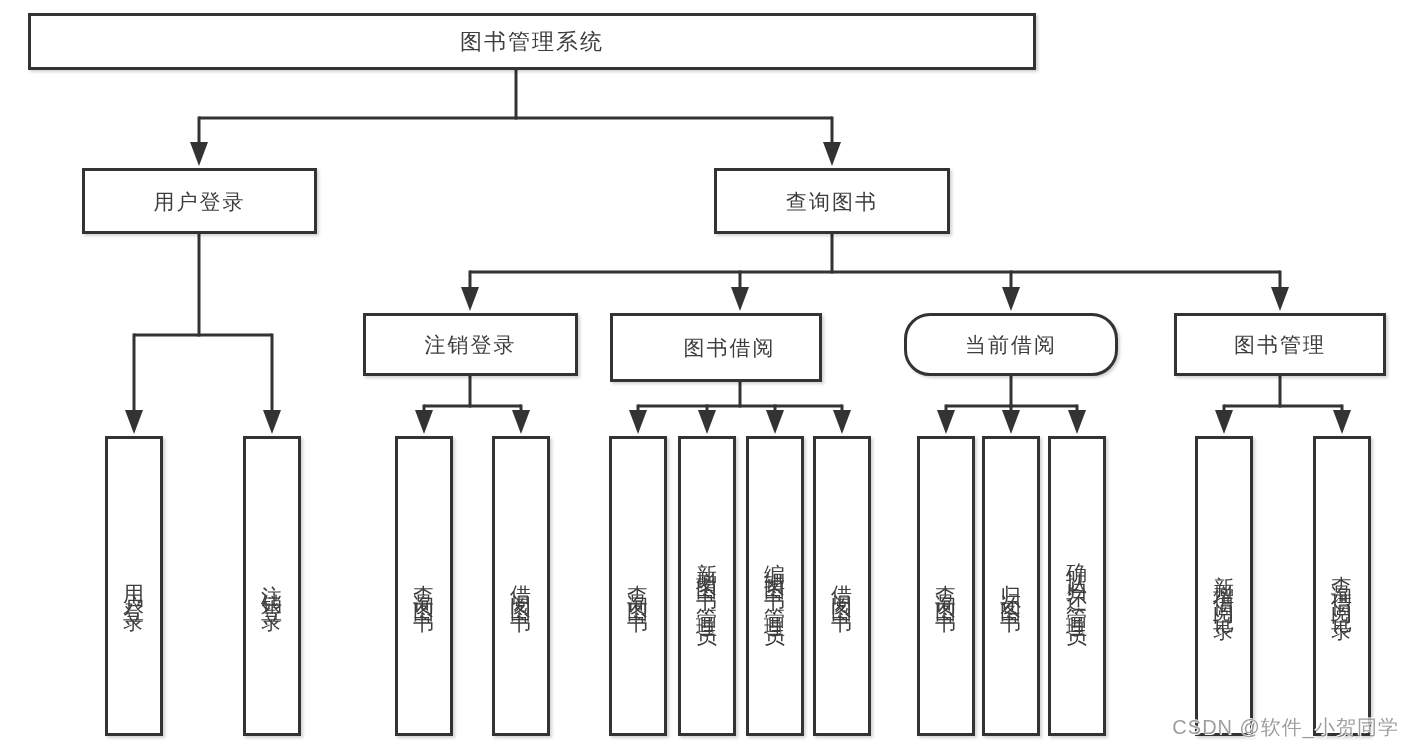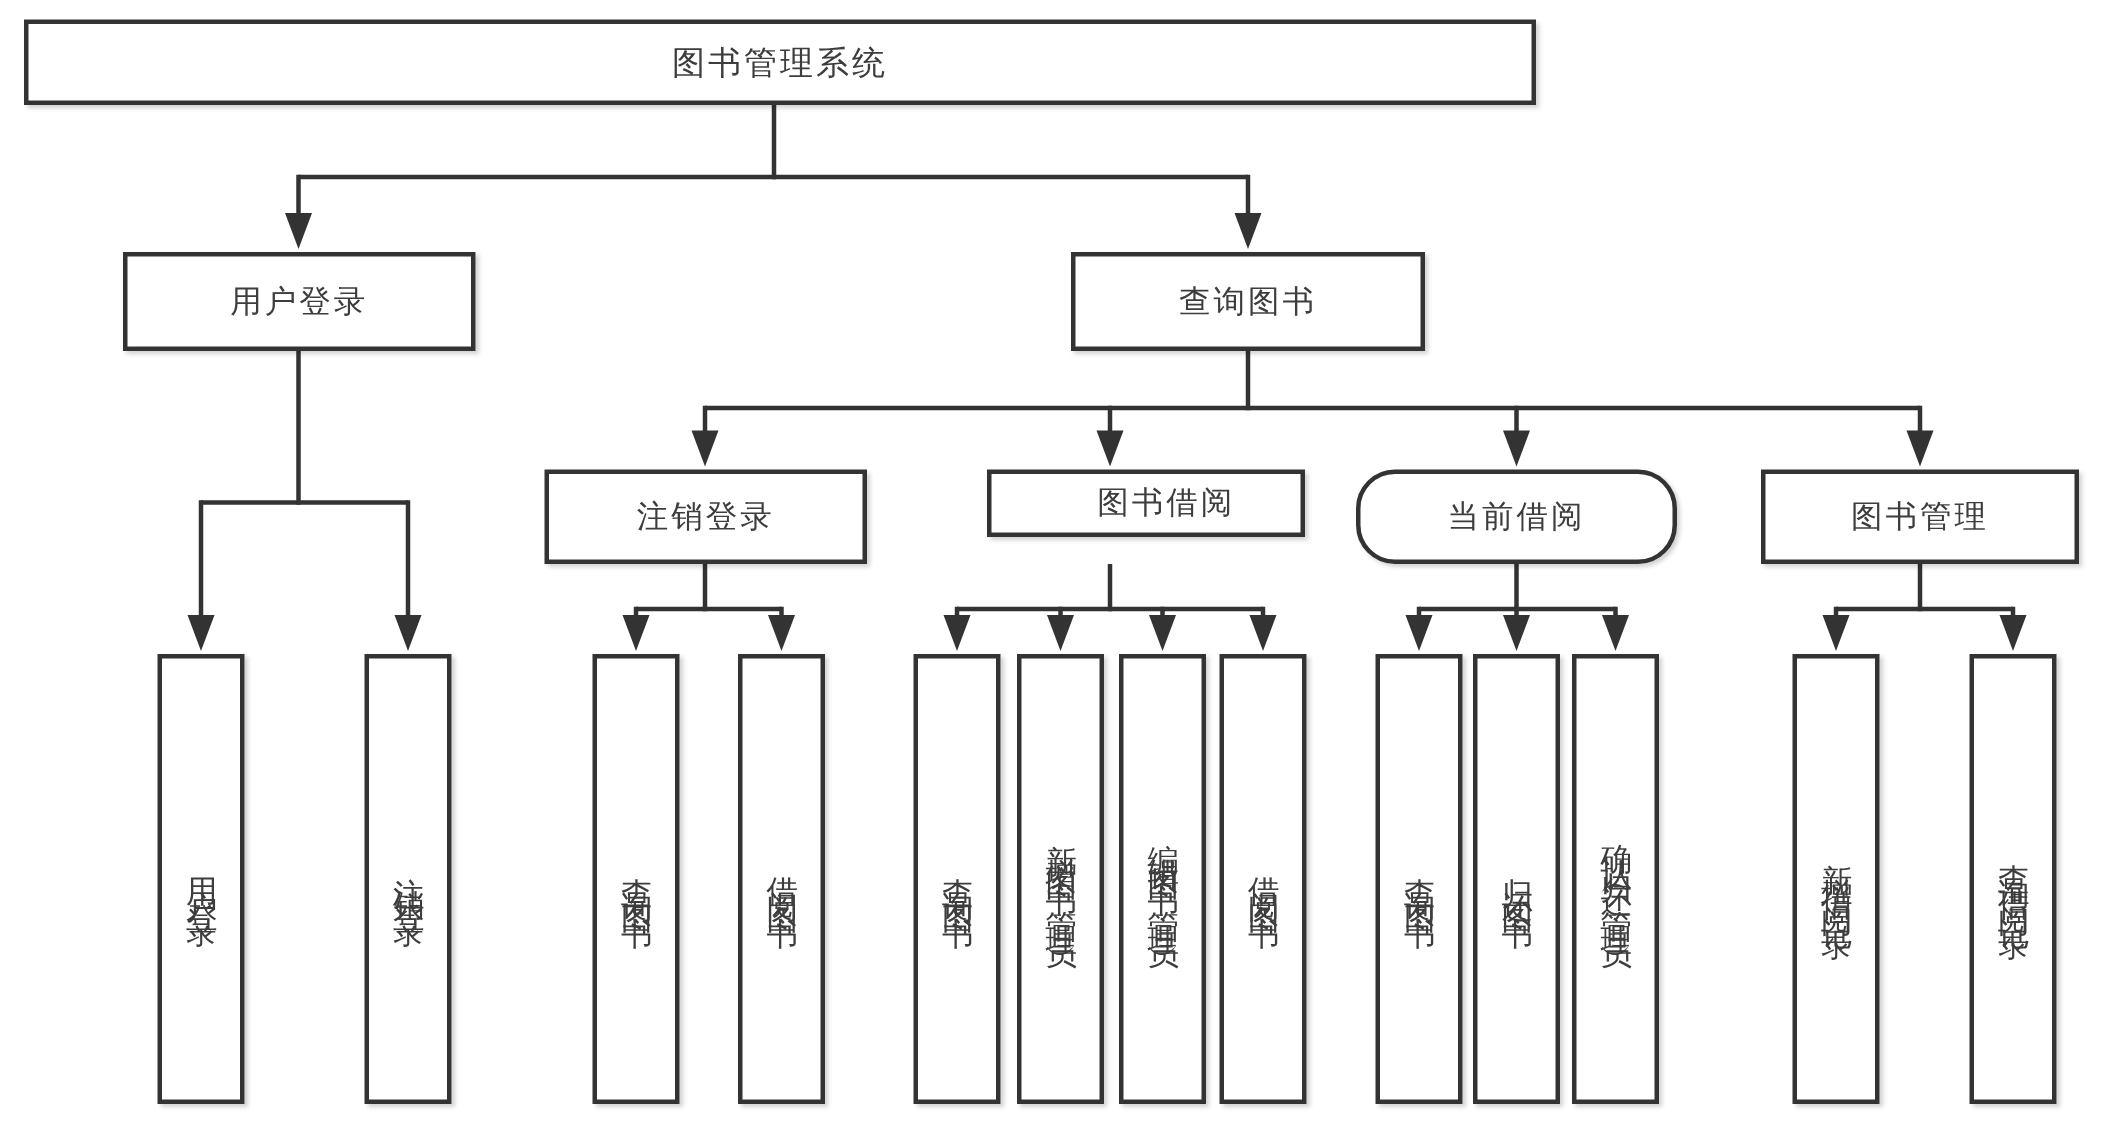--- a/index.html
+++ b/index.html
@@ -118,35 +118,35 @@
     <g>
       <line x1="1280" y1="376" x2="1280" y2="407.5"></line>
       <line x1="1224" y1="406" x2="1342" y2="406"></line>
       <line x1="1224" y1="404.5" x2="1224" y2="414"></line>
       <polygon points="1215,410 1233,410 1224,434"></polygon>
       <line x1="1342" y1="404.5" x2="1342" y2="414"></line>
       <polygon points="1333,410 1351,410 1342,434"></polygon>
     </g>
   </svg>
 
-  <div class="node lvl1" style="left:16px; top:13px; width:1008px; height:57px;">
+  <div class="node lvl1" style="left:28px; top:13px; width:1008px; height:57px;">
     <span class="lbl">图书管理系统</span>
   </div>
 
   <div class="node lvl2" style="left:82px; top:168px; width:235px; height:66px;">
     <span class="lbl">用户登录</span>
   </div>
   <div class="node lvl2" style="left:714px; top:168px; width:236px; height:66px;">
     <span class="lbl">查询图书</span>
   </div>
 
   <div class="node lvl3" style="left:363px; top:313px; width:215px; height:63px;">
     <span class="lbl">注销登录</span>
   </div>
-  <div class="node lvl3" style="left:658px; top:313px; width:212px; height:45px;padding-left:27px;">
+  <div class="node lvl3" style="left:610px; top:313px; width:212px; height:69px;padding-left:27px;">
     <span class="lbl">图书借阅</span>
   </div>
   <div class="node lvl3" style="left:904px; top:313px; width:214px; height:63px;border-radius:26px;">
     <span class="lbl">当前借阅</span>
   </div>
   <div class="node lvl3" style="left:1174px; top:313px; width:212px; height:63px;">
     <span class="lbl">图书管理</span>
   </div>
 
   <div class="node leaf" style="left:105px; top:436px; width:58px; height:300px;">
@@ -186,14 +186,15 @@
     <span class="lbl">确认归还（管理员）</span>
   </div>
 
   <div class="node leaf" style="left:1195px; top:436px; width:58px; height:300px;">
     <span class="lbl">新增借阅记录</span>
   </div>
   <div class="node leaf" style="left:1313px; top:436px; width:58px; height:300px;">
     <span class="lbl">查询借阅记录</span>
   </div>
 
+  <div class="watermark">CSDN @软件_小贺同学</div>
 
 </div>
 
 </body></html>

